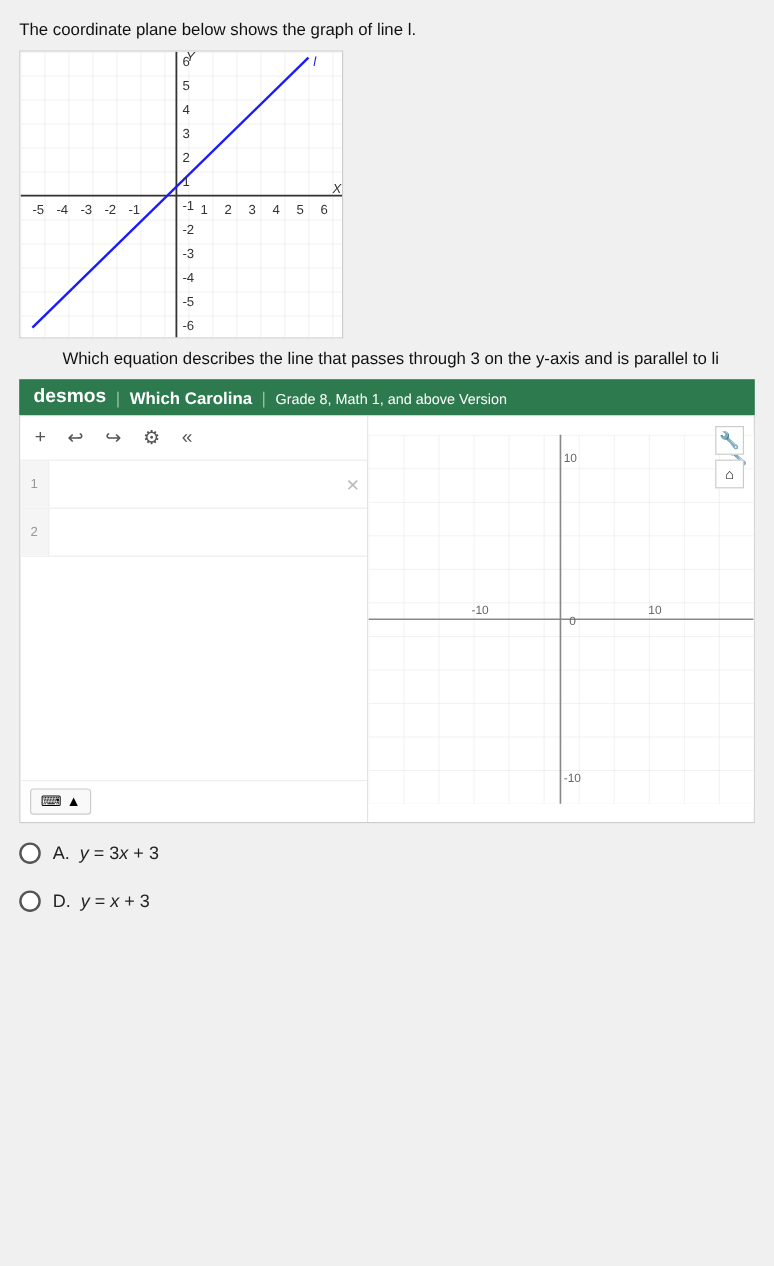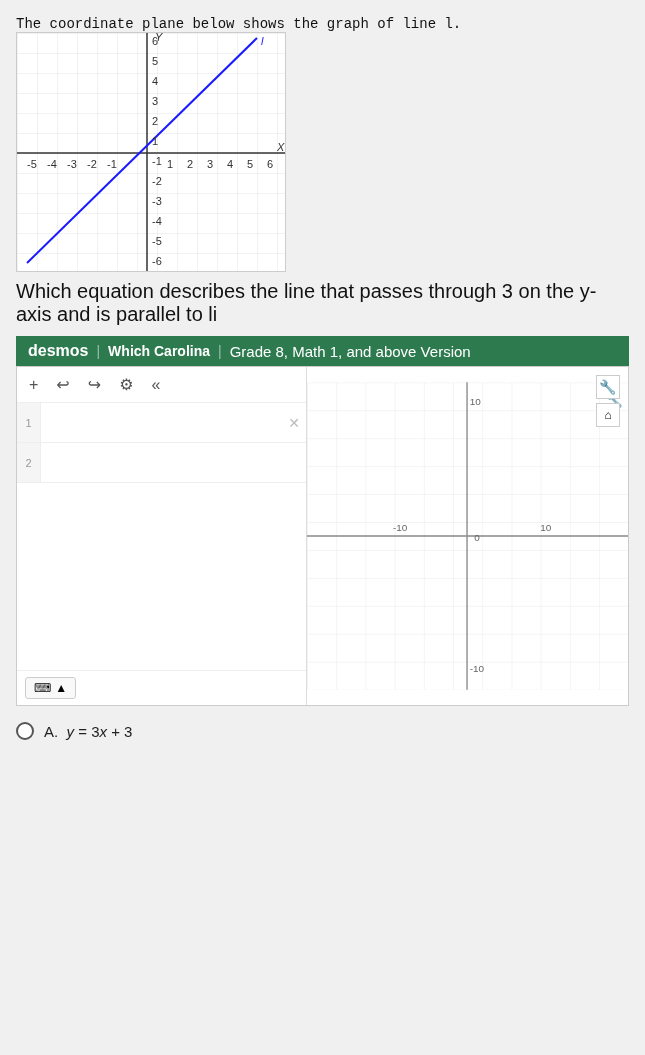--- a/index.html
+++ b/index.html
@@ -6,55 +6,56 @@
     body {
       font-family: Arial, sans-serif;
       background: #f0f0f0;
       width: 645px;
       min-height: 1055px;
       padding: 16px;
       color: #222;
     }
     .question-text {
       font-size: 14px;
+      margin-bottom: 10px;
       color: #111;
-      font-family: Liberation Mono, monospace;
     }
     .graph-container {
       background: white;
       border: 1px solid #ccc;
       width: 270px;
       height: 240px;
       margin-bottom: 8px;
       position: relative;
       overflow: hidden;
     }
     .question-line {
-      font-size: 20px;
+      font-size: 14px;
       margin-bottom: 10px;
       color: #111;
+      margin-left: 36px;
     }
     
     .desmos-bar {
       background: #2d7a4f;
       color: white;
       display: flex;
-      align-items: center;
+      align-items: flex-end;
       padding: 6px 12px;
       font-size: 14px;
       font-weight: bold;
       gap: 8px;
       margin-bottom: 0;
     }
     .desmos-bar .divider {
       color: rgba(255,255,255,0.5);
       font-weight: normal;
     }
     .desmos-bar .grade-text {
-      font-size: 15px;
+      font-size: 12px;
       font-weight: normal;
     }
     
     .desmos-panel {
       display: flex;
       border: 1px solid #ccc;
       background: white;
       height: 340px;
       margin-bottom: 16px;
     }
@@ -299,14 +300,21 @@
   <div class="answer-row">
     <div class="radio-circle"></div>
     <span class="answer-label">
       <span>A.</span>
       &nbsp;<span><em>y</em> = 3<em>x</em> + 3</span>
     </span>
   </div>
 
 
 
+  <div class="answer-row">
+    <div class="radio-circle"></div>
+    <span class="answer-label">
+      <span>D.</span>
+      &nbsp;<span><em>y</em> = <em>x</em> + 3</span>
+    </span>
+  </div>
 
 </div>
 
 </body></html>

